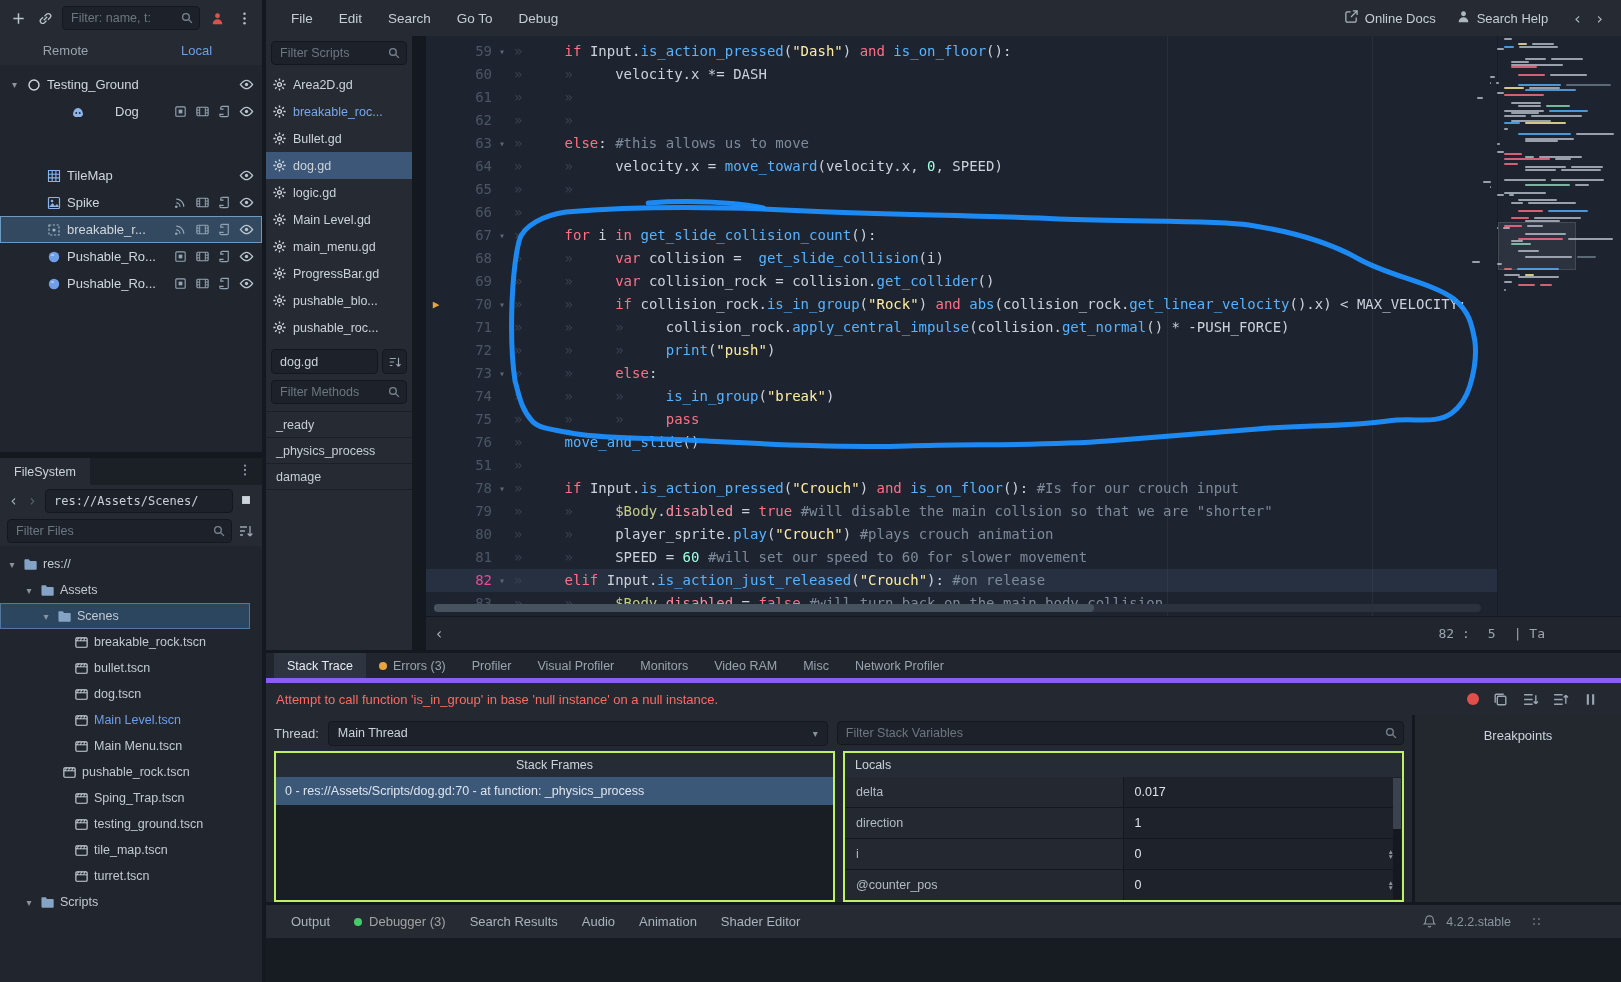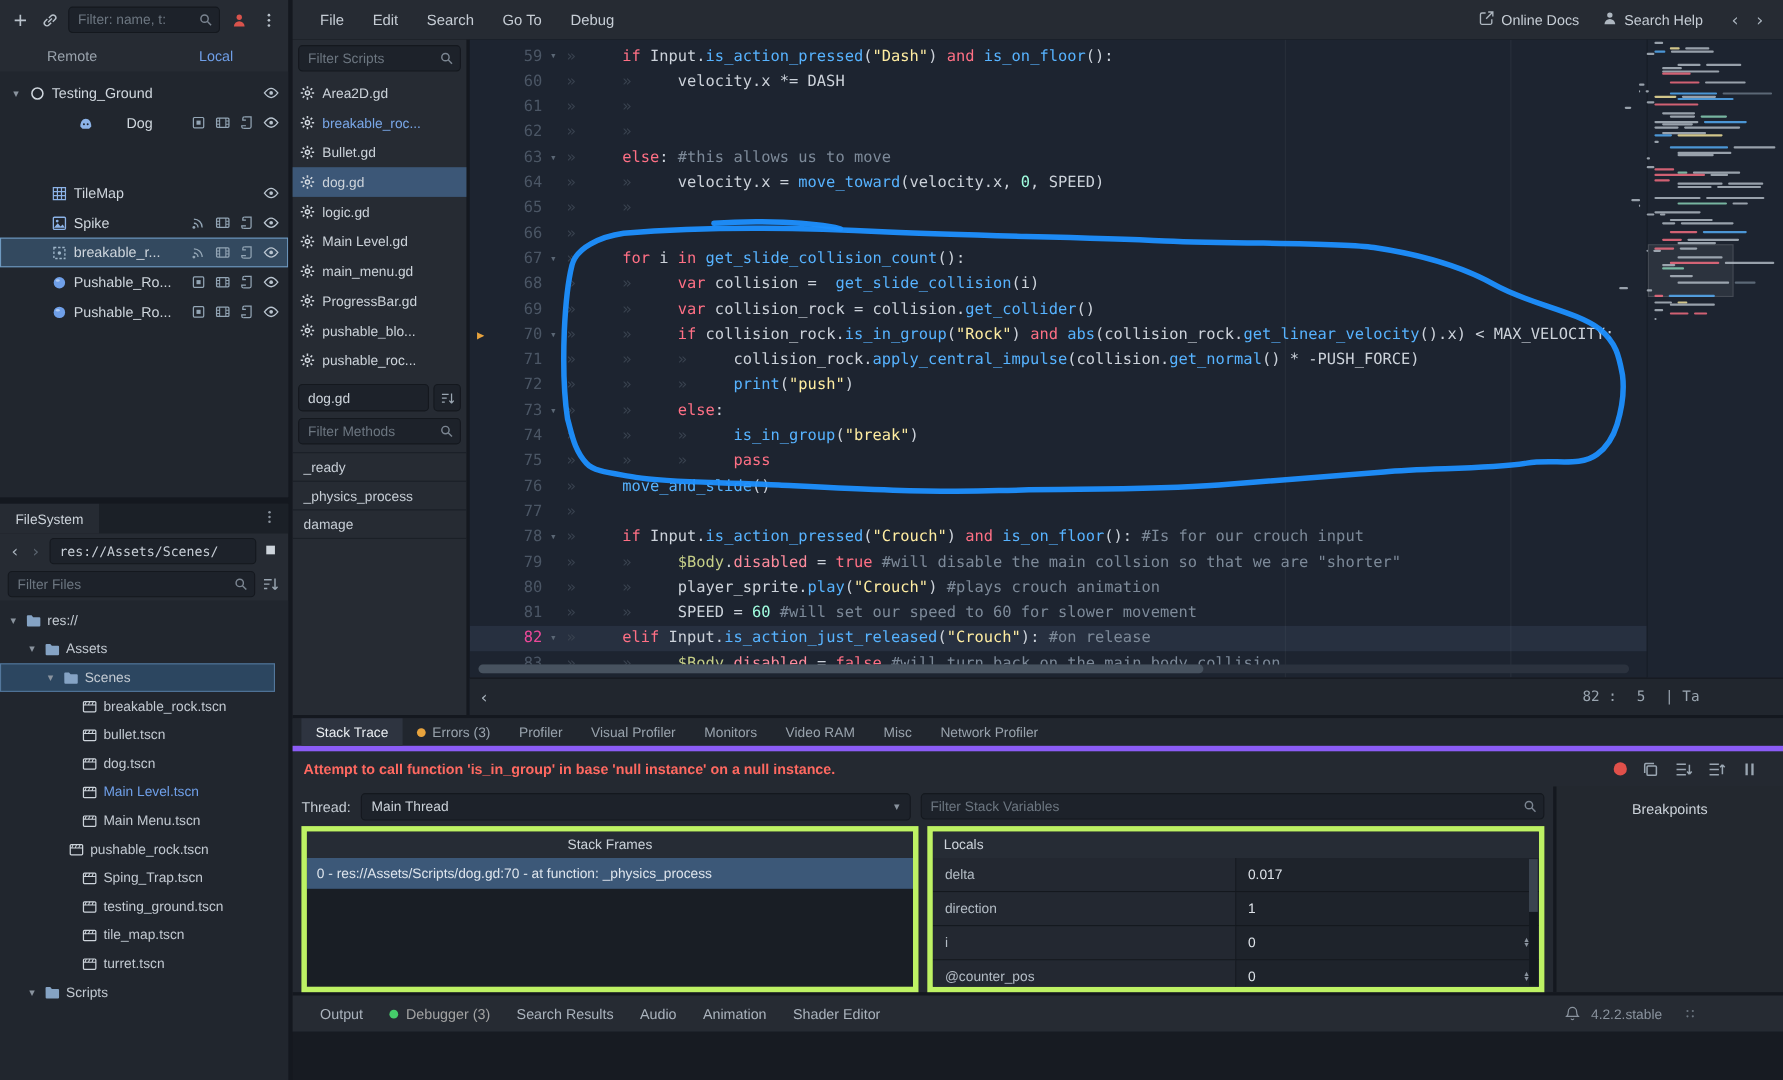--- a/index.html
+++ b/index.html
@@ -57,21 +57,21 @@
 .ic-scene{color:#cdd4db;}
 .right-col{flex:1;display:flex;flex-direction:column;min-width:0;}
 .menubar{height:36px;flex:none;background:#262b33;display:flex;align-items:center;padding:0 12px;}
 .menu-item{padding:0 13px;color:#c6cdd5;font-size:13.5px;cursor:pointer;}
 .mb-right{margin-left:auto;display:flex;align-items:center;gap:20px;}
 .mb-link{display:flex;align-items:center;gap:6px;color:#c6cdd5;cursor:pointer;}
 .mb-link svg{width:15px;height:15px;color:#aeb7c0;}
 .nav-chevs{display:flex;gap:16px;margin:0 6px;}
 .nav-chev{color:#aab4be;font-size:16px;cursor:pointer;font-family:"DejaVu Sans",sans-serif;}
 .main-row{height:614px;flex:none;display:flex;min-width:0;background:#14181f;}
-.scripts-panel{width:158px;flex:none;background:#262b33;display:flex;flex-direction:column;padding-top:5px;margin-right:3px;}
+.scripts-panel{width:146px;flex:none;background:#262b33;display:flex;flex-direction:column;padding-top:5px;margin-right:14px;}
 .sp-pad{padding:0 5px;}
 .script-list{margin-top:6px;}
 .sc-row{height:27px;display:flex;align-items:center;gap:6px;padding:0 6px;cursor:pointer;}
 .sc-row .nicon{width:15px;height:15px;color:#d4dae1;}
 .sc-row .nicon svg{width:15px;height:15px;}
 .sc-label{white-space:nowrap;overflow:hidden;text-overflow:ellipsis;color:#ccd3da;font-size:12.5px;}
 .sc-row.selected{background:#3c5777;}
 .sc-row.accent .sc-label{color:#79a7e8;}
 .current-script-row{display:flex;gap:4px;margin:8px 5px 6px 5px;}
 .current-script{flex:1;height:25px;background:#1d222a;border:1px solid #14181e;border-radius:4px;display:flex;align-items:center;padding:0 8px;color:#ccd3da;font-size:12.5px;}
@@ -105,35 +105,35 @@
 .editor-statusbar{flex:1;background:#21262e;border-top:1px solid #14181f;display:flex;align-items:center;padding:0 10px;color:#9aa5b0;font-family:"DejaVu Sans Mono",monospace;}
 .esb-right{margin-left:auto;display:flex;gap:18px;padding-right:66px;}
 .collapse-btn{font-family:"DejaVu Sans",sans-serif;font-size:15px;color:#aab4be;cursor:pointer;}
 .debugger{height:252px;flex:none;display:flex;flex-direction:column;background:#242931;border-top:3px solid #14181f;}
 .dbg-tabs{height:30px;flex:none;display:flex;align-items:stretch;background:#21262e;padding-left:8px;border-bottom:5px solid #8b5cf6;}
 .dbg-tab{display:flex;align-items:center;gap:6px;padding:0 13px;color:#99a3ad;font-size:12.5px;cursor:pointer;}
 .dbg-tab.active{background:#2e3440;color:#e8ecf0;}
 .dot{width:8px;height:8px;border-radius:50%;display:inline-block;flex:none;}
 .dot-err{background:var(--errors-dot,#e8a33d);}
 .dot-grn{background:var(--debugger-dot,#45cc6a);}
-.dbg-band{height:32px;flex:none;display:flex;align-items:center;padding:0 10px;gap:10px;font-weight:bold;}
+.dbg-band{height:32px;flex:none;display:flex;align-items:center;padding:0 10px;gap:10px;}
 .error-msg{flex:1;color:var(--error,#ff6961);white-space:nowrap;overflow:hidden;}
 .dbg-controls{display:flex;align-items:center;gap:13px;padding-right:12px;}
 .rec-dot{width:12px;height:12px;border-radius:50%;background:var(--record-dot,#e0504a);flex:none;cursor:pointer;}
 .ctl-ic{width:17px;height:17px;color:#9aa6b2;cursor:pointer;}
 .ctl-ic svg{width:17px;height:17px;}
 .dbg-lower{flex:1;display:flex;min-height:0;}
 .dbg-left{flex:1;display:flex;flex-direction:column;padding:3px 8px 0 8px;min-width:0;}
 .thread-row{height:30px;flex:none;display:flex;align-items:center;gap:9px;}
 .thread-label{color:#c6cdd5;}
 .thread-select{width:500px;height:25px;background:#1d222a;border:1px solid #14181e;border-radius:4px;display:flex;align-items:center;padding:0 9px;color:#ccd3da;font-size:12.5px;cursor:pointer;}
 .thread-select .dd{margin-left:auto;color:#8a939e;font-size:10px;}
 .filter-vars{flex:1;position:relative;}
 .panes{flex:1;display:flex;gap:8px;min-height:0;margin-top:3px;}
-.pane{flex:1;background:#191e25;border:5px solid #bef264;min-width:0;position:relative;overflow:hidden;}
+.pane{flex:1;background:#191e25;border:2px solid #bef264;min-width:0;position:relative;overflow:hidden;}
 .pane-header{height:24px;background:#262c35;color:#ccd3da;font-size:12.5px;display:flex;align-items:center;}
 .pane-header.center{justify-content:center;}
 .pane-header.left{padding-left:10px;}
 .frame-row{height:28px;background:#3c5878;color:#dde4ec;font-size:12.5px;display:flex;align-items:center;padding:0 9px;white-space:nowrap;overflow:hidden;cursor:pointer;}
 .local-row{height:31px;display:flex;border-bottom:1px solid #14181e;}
 .lname{width:50%;background:#232831;color:#b3bcc5;font-size:12.5px;display:flex;align-items:center;padding:0 11px;border-right:1px solid #14181e;}
 .lval{flex:1;background:#1e232b;color:#dfe4ea;font-size:12.5px;display:flex;align-items:center;padding:0 11px;position:relative;}
 .spin{position:absolute;right:8px;display:flex;flex-direction:column;line-height:5.5px;color:#8a939e;font-size:6.5px;cursor:pointer;}
 .locals-sb{position:absolute;top:25px;right:1px;bottom:1px;width:8px;background:#141920;}
 .locals-sb .thumb{width:100%;height:42%;background:#3a434f;}
@@ -656,21 +656,21 @@
               <div class="cl"><span class="gut"><span class="exec-arrow"></span><span class="lnum">67</span><span class="fold">▾</span></span><span class="code"><span class="tabm">»     </span><span class="tk-k">for </span><span class="tk-t">i </span><span class="tk-k">in </span><span class="tk-f">get_slide_collision_count</span><span class="tk-t">():</span></span></div>
               <div class="cl"><span class="gut"><span class="exec-arrow"></span><span class="lnum">68</span><span class="fold"></span></span><span class="code"><span class="tabm">»     </span><span class="tabm">»     </span><span class="tk-k">var </span><span class="tk-t">collision =  </span><span class="tk-f">get_slide_collision</span><span class="tk-t">(i)</span></span></div>
               <div class="cl"><span class="gut"><span class="exec-arrow"></span><span class="lnum">69</span><span class="fold"></span></span><span class="code"><span class="tabm">»     </span><span class="tabm">»     </span><span class="tk-k">var </span><span class="tk-t">collision_rock = collision.</span><span class="tk-f">get_collider</span><span class="tk-t">()</span></span></div>
               <div class="cl"><span class="gut"><span class="exec-arrow">▶</span><span class="lnum">70</span><span class="fold">▾</span></span><span class="code"><span class="tabm">»     </span><span class="tabm">»     </span><span class="tk-k">if </span><span class="tk-t">collision_rock.</span><span class="tk-f">is_in_group</span><span class="tk-t">(</span><span class="tk-s">"Rock"</span><span class="tk-t">) </span><span class="tk-k">and </span><span class="tk-f">abs</span><span class="tk-t">(collision_rock.</span><span class="tk-f">get_linear_velocity</span><span class="tk-t">().x) &lt; MAX_VELOCITY:</span></span></div>
               <div class="cl"><span class="gut"><span class="exec-arrow"></span><span class="lnum">71</span><span class="fold"></span></span><span class="code"><span class="tabm">»     </span><span class="tabm">»     </span><span class="tabm">»     </span><span class="tk-t">collision_rock.</span><span class="tk-f">apply_central_impulse</span><span class="tk-t">(collision.</span><span class="tk-f">get_normal</span><span class="tk-t">() * -PUSH_FORCE)</span></span></div>
               <div class="cl"><span class="gut"><span class="exec-arrow"></span><span class="lnum">72</span><span class="fold"></span></span><span class="code"><span class="tabm">»     </span><span class="tabm">»     </span><span class="tabm">»     </span><span class="tk-f">print</span><span class="tk-t">(</span><span class="tk-s">"push"</span><span class="tk-t">)</span></span></div>
               <div class="cl"><span class="gut"><span class="exec-arrow"></span><span class="lnum">73</span><span class="fold">▾</span></span><span class="code"><span class="tabm">»     </span><span class="tabm">»     </span><span class="tk-k">else</span><span class="tk-t">:</span></span></div>
               <div class="cl"><span class="gut"><span class="exec-arrow"></span><span class="lnum">74</span><span class="fold"></span></span><span class="code"><span class="tabm">»     </span><span class="tabm">»     </span><span class="tabm">»     </span><span class="tk-f">is_in_group</span><span class="tk-t">(</span><span class="tk-s">"break"</span><span class="tk-t">)</span></span></div>
               <div class="cl"><span class="gut"><span class="exec-arrow"></span><span class="lnum">75</span><span class="fold"></span></span><span class="code"><span class="tabm">»     </span><span class="tabm">»     </span><span class="tabm">»     </span><span class="tk-k">pass</span></span></div>
               <div class="cl"><span class="gut"><span class="exec-arrow"></span><span class="lnum">76</span><span class="fold"></span></span><span class="code"><span class="tabm">»     </span><span class="tk-f">move_and_slide</span><span class="tk-t">()</span></span></div>
-              <div class="cl"><span class="gut"><span class="exec-arrow"></span><span class="lnum">77</span><span class="fold"></span></span><span class="code"><span class="tabm">»     </span></span></div>
+              <div class="cl"><span class="gut"><span class="exec-arrow"></span><span class="lnum">51</span><span class="fold"></span></span><span class="code"><span class="tabm">»     </span></span></div>
               <div class="cl"><span class="gut"><span class="exec-arrow"></span><span class="lnum">78</span><span class="fold">▾</span></span><span class="code"><span class="tabm">»     </span><span class="tk-k">if </span><span class="tk-t">Input.</span><span class="tk-f">is_action_pressed</span><span class="tk-t">(</span><span class="tk-s">"Crouch"</span><span class="tk-t">) </span><span class="tk-k">and </span><span class="tk-f">is_on_floor</span><span class="tk-t">(): </span><span class="tk-c">#Is for our crouch input</span></span></div>
               <div class="cl"><span class="gut"><span class="exec-arrow"></span><span class="lnum">79</span><span class="fold"></span></span><span class="code"><span class="tabm">»     </span><span class="tabm">»     </span><span class="tk-np">$Body</span><span class="tk-t">.</span><span class="tk-m">disabled</span><span class="tk-t"> = </span><span class="tk-k">true</span><span class="tk-t"> </span><span class="tk-c">#will disable the main collsion so that we are "shorter"</span></span></div>
               <div class="cl"><span class="gut"><span class="exec-arrow"></span><span class="lnum">80</span><span class="fold"></span></span><span class="code"><span class="tabm">»     </span><span class="tabm">»     </span><span class="tk-t">player_sprite.</span><span class="tk-f">play</span><span class="tk-t">(</span><span class="tk-s">"Crouch"</span><span class="tk-t">) </span><span class="tk-c">#plays crouch animation</span></span></div>
               <div class="cl"><span class="gut"><span class="exec-arrow"></span><span class="lnum">81</span><span class="fold"></span></span><span class="code"><span class="tabm">»     </span><span class="tabm">»     </span><span class="tk-t">SPEED = </span><span class="tk-n">60</span><span class="tk-t"> </span><span class="tk-c">#will set our speed to 60 for slower movement</span></span></div>
               <div class="cl cur"><span class="gut"><span class="exec-arrow"></span><span class="lnum">82</span><span class="fold">▾</span></span><span class="code"><span class="tabm">»     </span><span class="tk-k">elif </span><span class="tk-t">Input.</span><span class="tk-f">is_action_just_released</span><span class="tk-t">(</span><span class="tk-s">"Crouch"</span><span class="tk-t">): </span><span class="tk-c">#on release</span></span></div>
               <div class="cl"><span class="gut"><span class="exec-arrow"></span><span class="lnum">83</span><span class="fold"></span></span><span class="code"><span class="tabm">»     </span><span class="tabm">»     </span><span class="tk-np">$Body</span><span class="tk-t">.</span><span class="tk-m">disabled</span><span class="tk-t"> = </span><span class="tk-k">false</span><span class="tk-t"> </span><span class="tk-c">#will turn back on the main body collision</span></span></div>
             </div>
           <div class="minimap">
             <div class="mini-view"></div>
             <div id="mini-bars">

